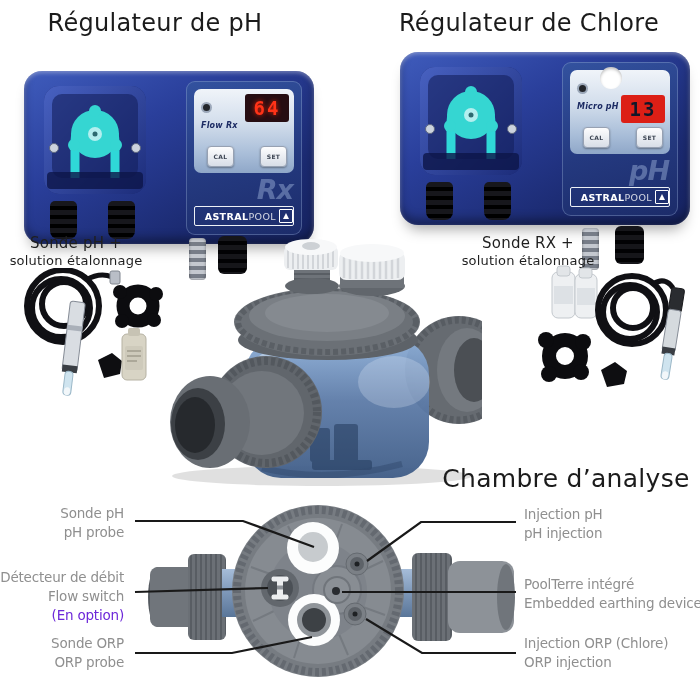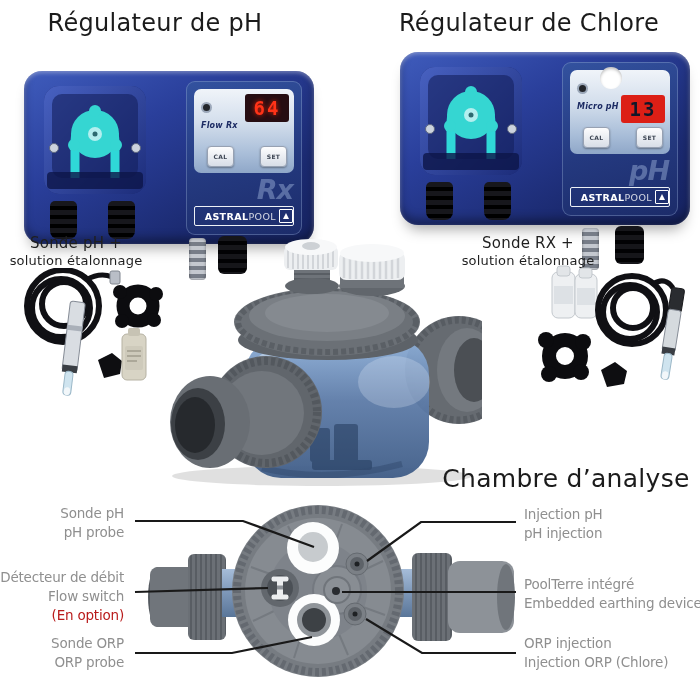--- a/index.html
+++ b/index.html
@@ -74,21 +74,21 @@
     letter-spacing:.2px;}
   .kitlab .l1{font-size:15px;}
   .kl-ph{left:-4px;top:235px;width:160px;}
   .kl-rx{left:428px;top:235px;width:200px;}
 
   .kit-svg{position:absolute;}
 
   
   .clab{position:absolute;color:#8f8f8f;font-size:13.5px;line-height:19px;white-space:nowrap;
     letter-spacing:-.2px;}
-  .clab .note{color:#b91c1c;}
+  .clab .note{color:#6d28d9;}
   .cl-sph{right:576px;top:504px;text-align:right;}
   .cl-flow{right:576px;top:568px;text-align:right;}
   .cl-sorp{right:576px;top:634px;text-align:right;}
   .cl-iph{left:524px;top:505px;}
   .cl-pt{left:524px;top:575px;}
   .cl-iorp{left:524px;top:634px;}
 
   .abs{position:absolute;}
 </style>
 </head>
@@ -436,17 +436,17 @@
   </div>
   <div class="clab cl-iph">
     <div>Injection pH</div>
     <div>pH injection</div>
   </div>
   <div class="clab cl-pt">
     <div>PoolTerre intégré</div>
     <div>Embedded earthing device</div>
   </div>
   <div class="clab cl-iorp">
+    <div>Injection ORP (Chlore)</div>
     <div>ORP injection</div>
-    <div>Injection ORP (Chlore)</div>
   </div>
 
 </div>
 
 </body></html>

